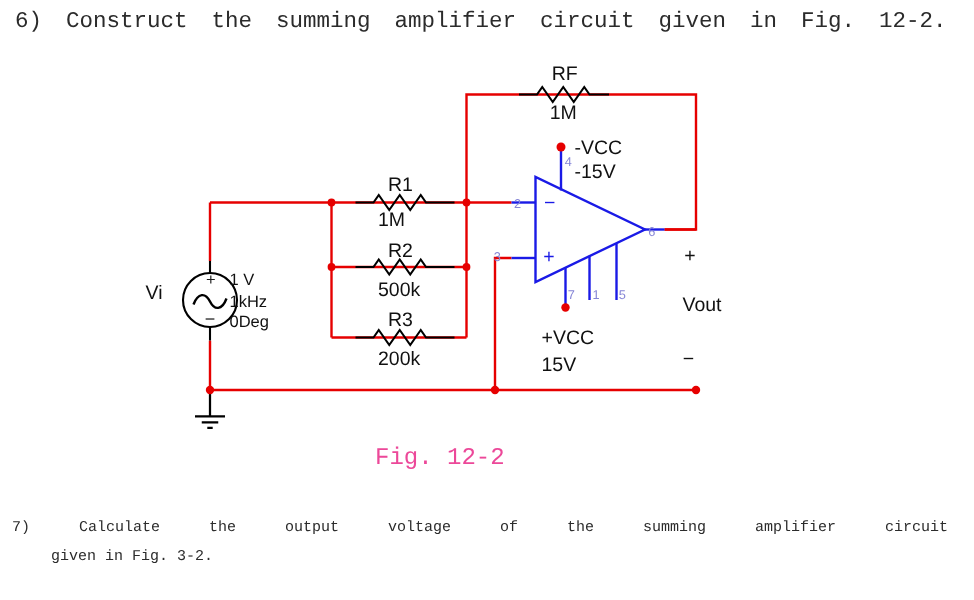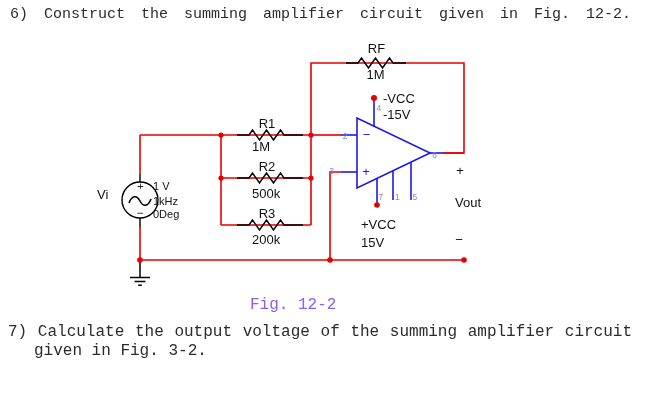--- a/index.html
+++ b/index.html
@@ -5,24 +5,24 @@
   html,body{margin:0;padding:0;background:#ffffff;}
   .page{
     position:relative;width:649px;height:400px;background:#ffffff;overflow:hidden;
     font-family:"Liberation Mono","DejaVu Sans Mono",monospace;color:#2b2b2b;
   }
   .qline{
     position:absolute;left:10px;top:5px;width:621px;
     font-size:15px;line-height:19px;
     text-align:justify;text-align-last:justify;white-space:normal;
   }
-  .qblock{position:absolute;left:8px;top:323px;width:624px;font-size:16px;line-height:19px;}
+  .qblock{position:absolute;left:8px;top:343px;width:624px;font-size:10px;line-height:19px;}
   .qjust{text-align:justify;text-align-last:justify;}
   .qindent{padding-left:26px;}
-  .caption{position:absolute;left:250px;top:296px;font-size:16px;color:#8b5cf6;}
+  .caption{position:absolute;left:250px;top:296px;font-size:16px;color:#ec4899;}
   svg.circuit{position:absolute;left:0;top:0;}
   .lbl{font-family:"Liberation Sans","DejaVu Sans",sans-serif;font-size:13px;fill:#111111;}
   .lbl-s{font-family:"Liberation Sans","DejaVu Sans",sans-serif;font-size:11px;fill:#111111;}
   .pin{font-family:"Liberation Sans","DejaVu Sans",sans-serif;font-size:8.5px;fill:#8585d6;}
   .opsym{font-family:"Liberation Sans","DejaVu Sans",sans-serif;fill:#1a1ae6;}
   .srcsym{font-family:"Liberation Sans","DejaVu Sans",sans-serif;fill:#1b1b1b;}
 </style>
 </head>
 <body>
 

